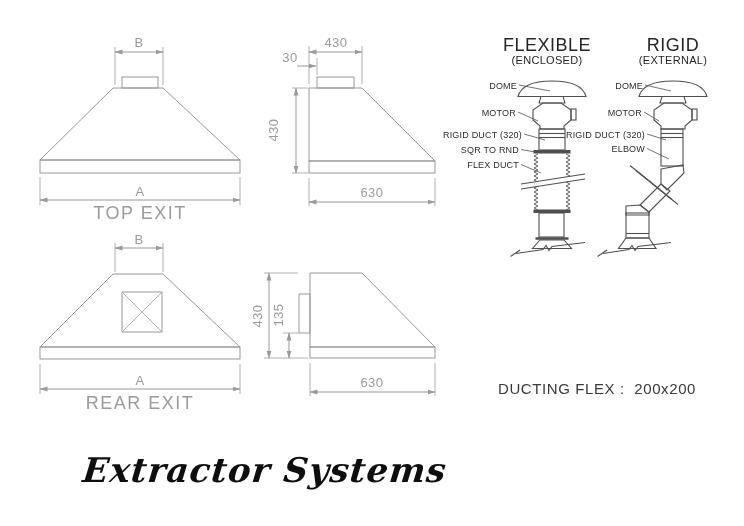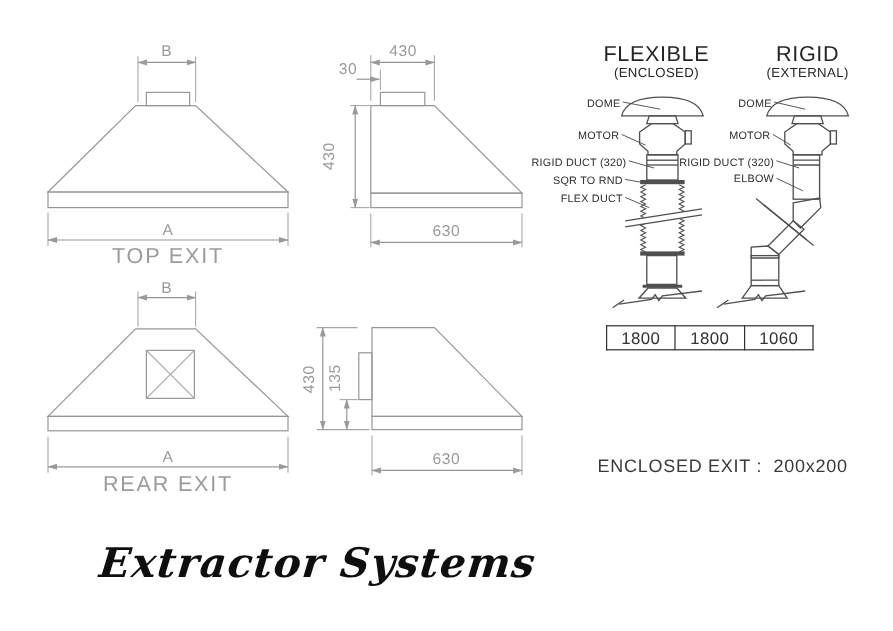--- a/index.html
+++ b/index.html
@@ -221,25 +221,20 @@
         <line class="d" style="stroke-width:0.8" x1="647" y1="134" x2="666" y2="140"></line>
         <text class="ductlabel" x="645" y="138" text-anchor="end">RIGID DUCT (320)</text>
         <line class="d" style="stroke-width:0.8" x1="647" y1="148.5" x2="669" y2="159"></line>
         <text class="ductlabel" x="645" y="152" text-anchor="end">ELBOW</text>
       </g>
     </g>
   </svg>
 
   <table id="size-table">
     <tbody>
-      <tr>
-        <td class="c0">1800</td>
-        <td class="c1">1800</td>
-        <td class="c2">1060</td>
-      </tr>
     </tbody>
   </table>
 
-  <div id="ducting-exit-note">ENCLOSED EXIT :  200x200</div>
+  <div id="ducting-exit-note">DUCTING FLEX :  200x200</div>
 
   <div id="signature">Extractor Systems</div>
 
 </div>
 
 </body></html>

